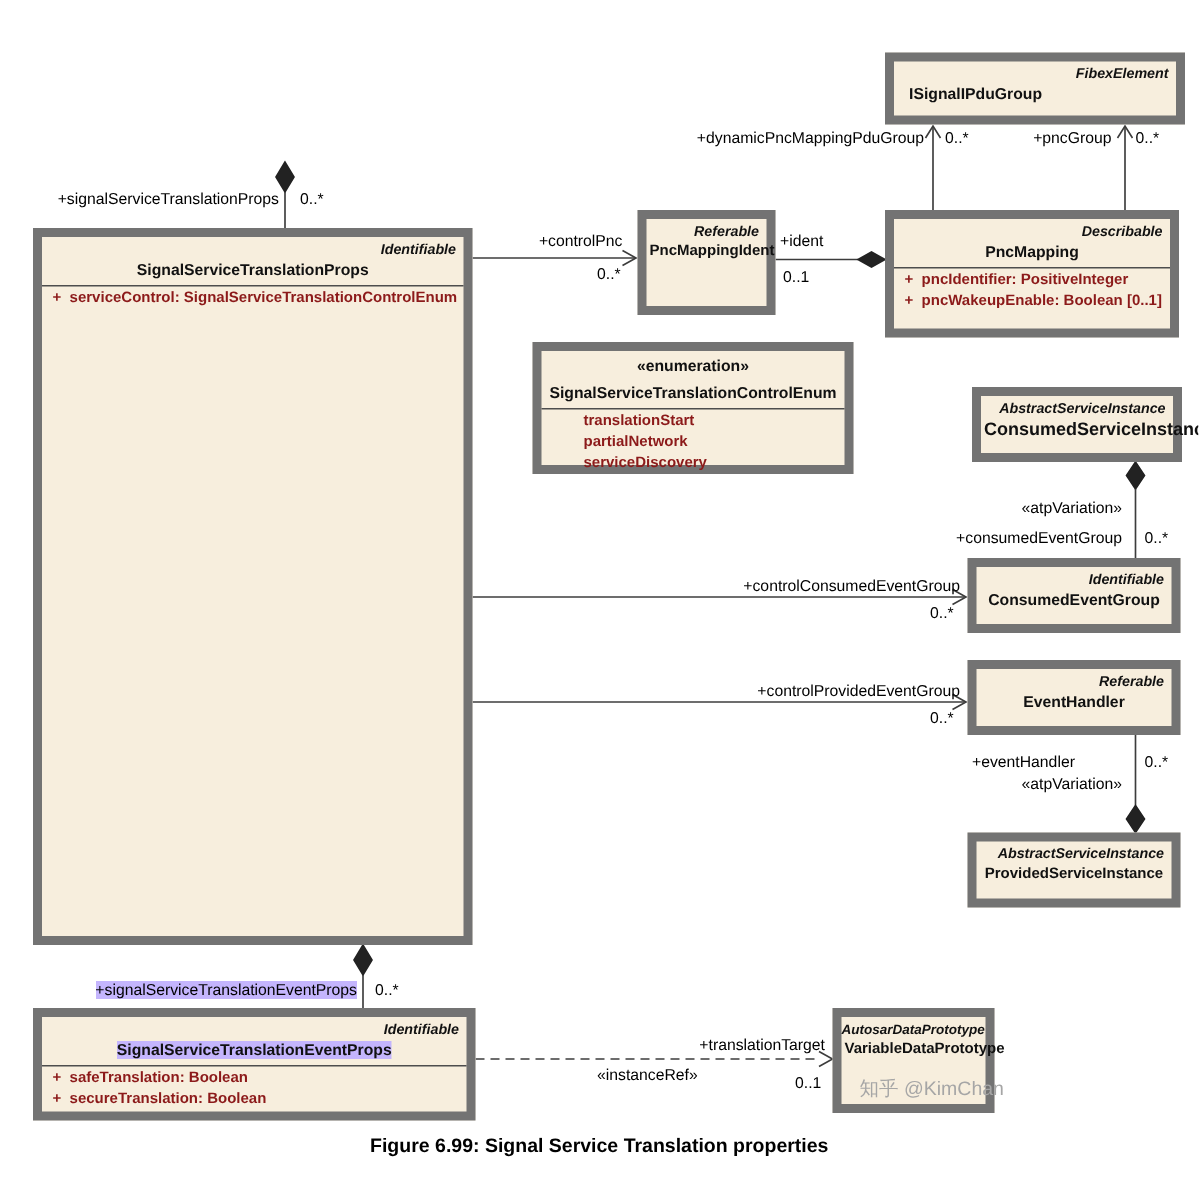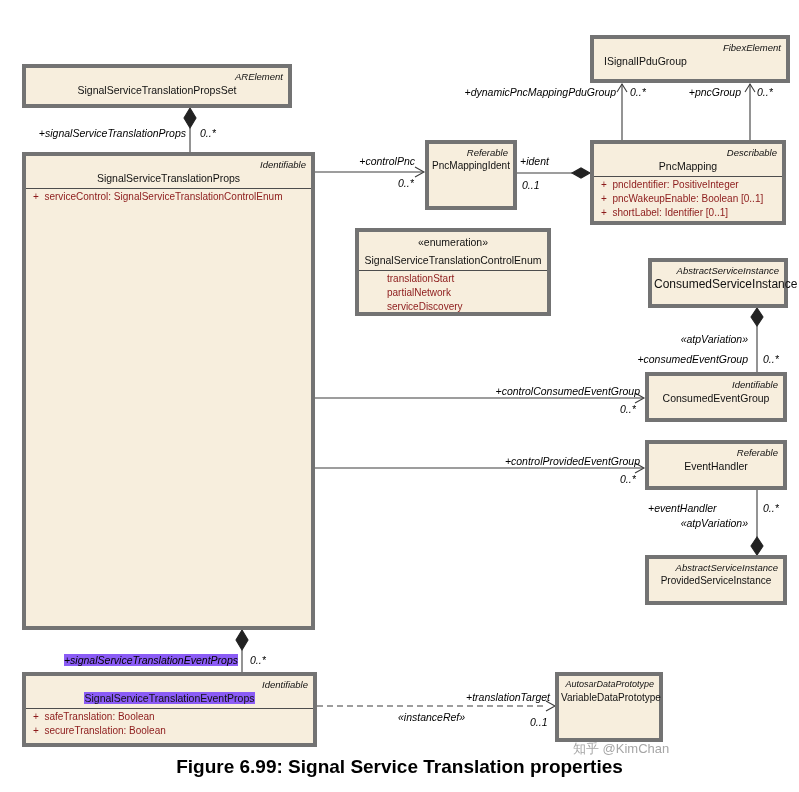--- a/index.html
+++ b/index.html
@@ -1,33 +1,33 @@
 <!DOCTYPE html>
 <html><head>
 <meta charset="utf-8">
 <style>
   * { margin:0; padding:0; box-sizing:border-box; }
   html,body { background:#ffffff; }
   body { width:799px; height:792px; position:relative; font-family:"Liberation Sans", sans-serif; }
   #canvas { position:absolute; left:0; top:0; width:799px; height:792px; background:#ffffff; overflow:hidden; }
 
-  .uml-box { position:absolute; background:#f7eedd; border:4px solid #737373; }
+  .uml-box { position:absolute; background:#f7eedd; border:6px solid #737373;font-weight:bold; }
   .stereo { font-style:italic; font-size:9.5px; color:#111; text-align:right; padding:3px 5px 0 0; line-height:11px; white-space:nowrap; }
   .cname { font-size:10.5px; color:#111; text-align:center; padding:2px 2px 4px 2px; line-height:12px; white-space:nowrap; }
   .cname.left { text-align:left; padding-left:10px; }
   .sep { border-top:1px solid #4d4d4d; }
   .attr { font-size:10px; color:#8c1a1a; padding:2px 4px 0 7px; line-height:12px; white-space:pre; }
   .attr.lit { padding-left:28px; }
 
-  .lbl { position:absolute; font-size:10.5px; color:#000; white-space:nowrap; line-height:12px;font-style:italic; }
-  .hl { background:#8b5cf6; }
+  .lbl { position:absolute; font-size:10.5px; color:#000; white-space:nowrap; line-height:12px; }
+  .hl { background:#c4b5fd; }
 
   .caption { position:absolute; left:0; top:756px; width:100%; text-align:center;
-             font-size:19px; font-weight:bold; color:#000; }
-  .watermark { position:absolute; left:573px; top:740px; font-size:13px; color:#a6a6a6; }
+             font-size:13px; font-weight:bold; color:#000; }
+  .watermark { position:absolute; left:573px; top:717px; font-size:13px; color:#a6a6a6; }
   svg#connectors { position:absolute; left:0; top:0; pointer-events:none; }
 </style>
 </head>
 <body>
 
 <div id="canvas">
 
   <svg id="connectors" width="799" height="792">
     <g stroke="#3c3c3c" stroke-width="1.1" fill="none">
       <g>
@@ -70,24 +70,20 @@
         <polygon points="242,630 236,640 242,650 248,640" fill="#222" stroke="#222"></polygon>
         <line x1="242" y1="650" x2="242" y2="672"></line>
       </g>
       <g>
         <line x1="317" y1="706" x2="546" y2="706" stroke-dasharray="6,4"></line>
         <polyline points="546,701 555,706 546,711"></polyline>
       </g>
     </g>
   </svg>
 
-  <div class="uml-box" style="left:22px;top:64px;width:270px;height:44px;">
-    <div class="stereo">ARElement</div>
-    <div class="cname">SignalServiceTranslationPropsSet</div>
-  </div>
 
   <div class="uml-box" style="left:590px;top:35px;width:200px;height:48px;">
     <div class="stereo">FibexElement</div>
     <div class="cname left">ISignalIPduGroup</div>
   </div>
 
   <div class="uml-box" style="left:22px;top:152px;width:293px;height:478px;">
     <div class="stereo">Identifiable</div>
     <div class="cname">SignalServiceTranslationProps</div>
     <div class="sep"></div>
@@ -98,24 +94,23 @@
     <div class="stereo">Referable</div>
     <div class="cname" style="font-size:10px;">PncMappingIdent</div>
   </div>
 
   <div class="uml-box" style="left:590px;top:140px;width:196px;height:85px;">
     <div class="stereo">Describable</div>
     <div class="cname">PncMapping</div>
     <div class="sep"></div>
     <div class="attr">+  pncIdentifier: PositiveInteger</div>
     <div class="attr">+  pncWakeupEnable: Boolean [0..1]</div>
-    <div class="attr">+  shortLabel: Identifier [0..1]</div>
   </div>
 
-  <div class="uml-box" style="left:355px;top:228px;width:196px;height:88px;">
+  <div class="uml-box" style="left:355px;top:228px;width:214px;height:88px;">
     <div class="cname" style="padding-top:4px;">«enumeration»</div>
     <div class="cname">SignalServiceTranslationControlEnum</div>
     <div class="sep"></div>
     <div class="attr lit">translationStart</div>
     <div class="attr lit">partialNetwork</div>
     <div class="attr lit">serviceDiscovery</div>
   </div>
 
   <div class="uml-box" style="left:648px;top:258px;width:140px;height:50px;">
     <div class="stereo">AbstractServiceInstance</div>

